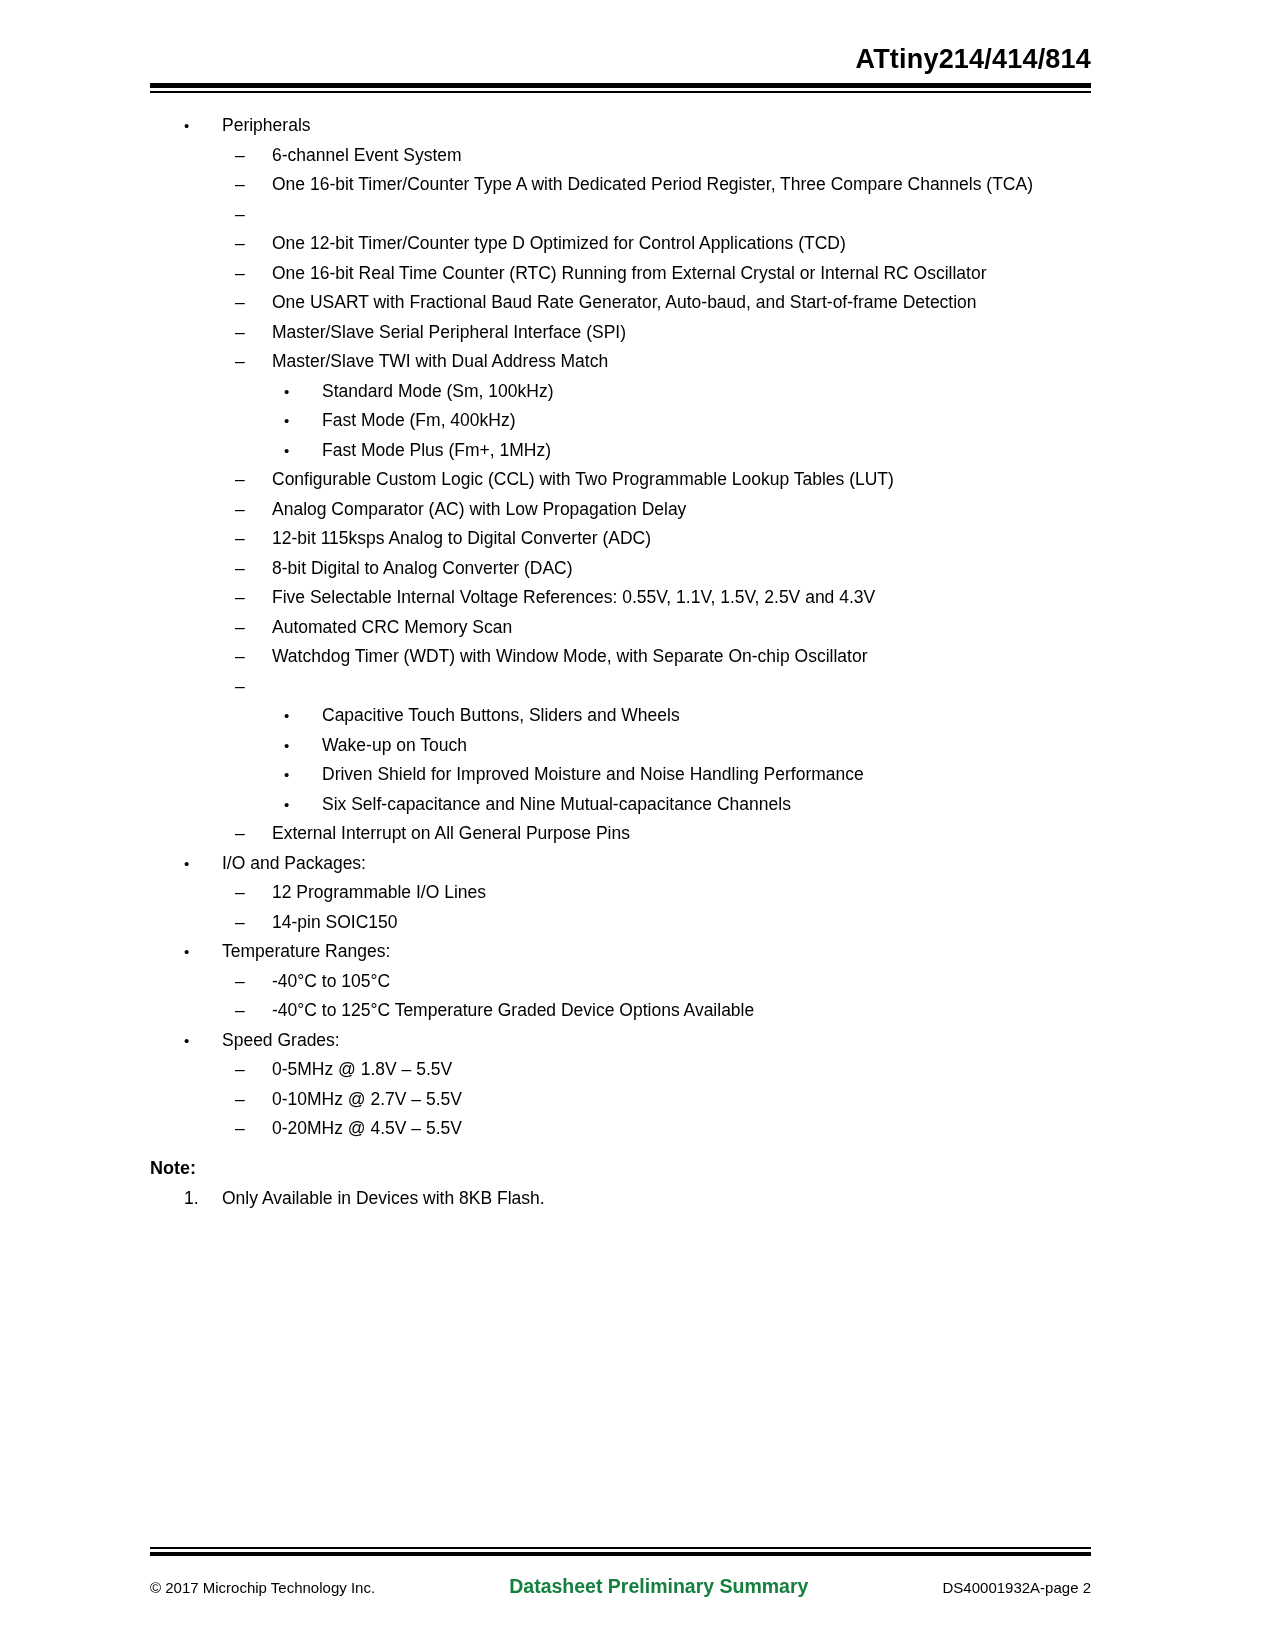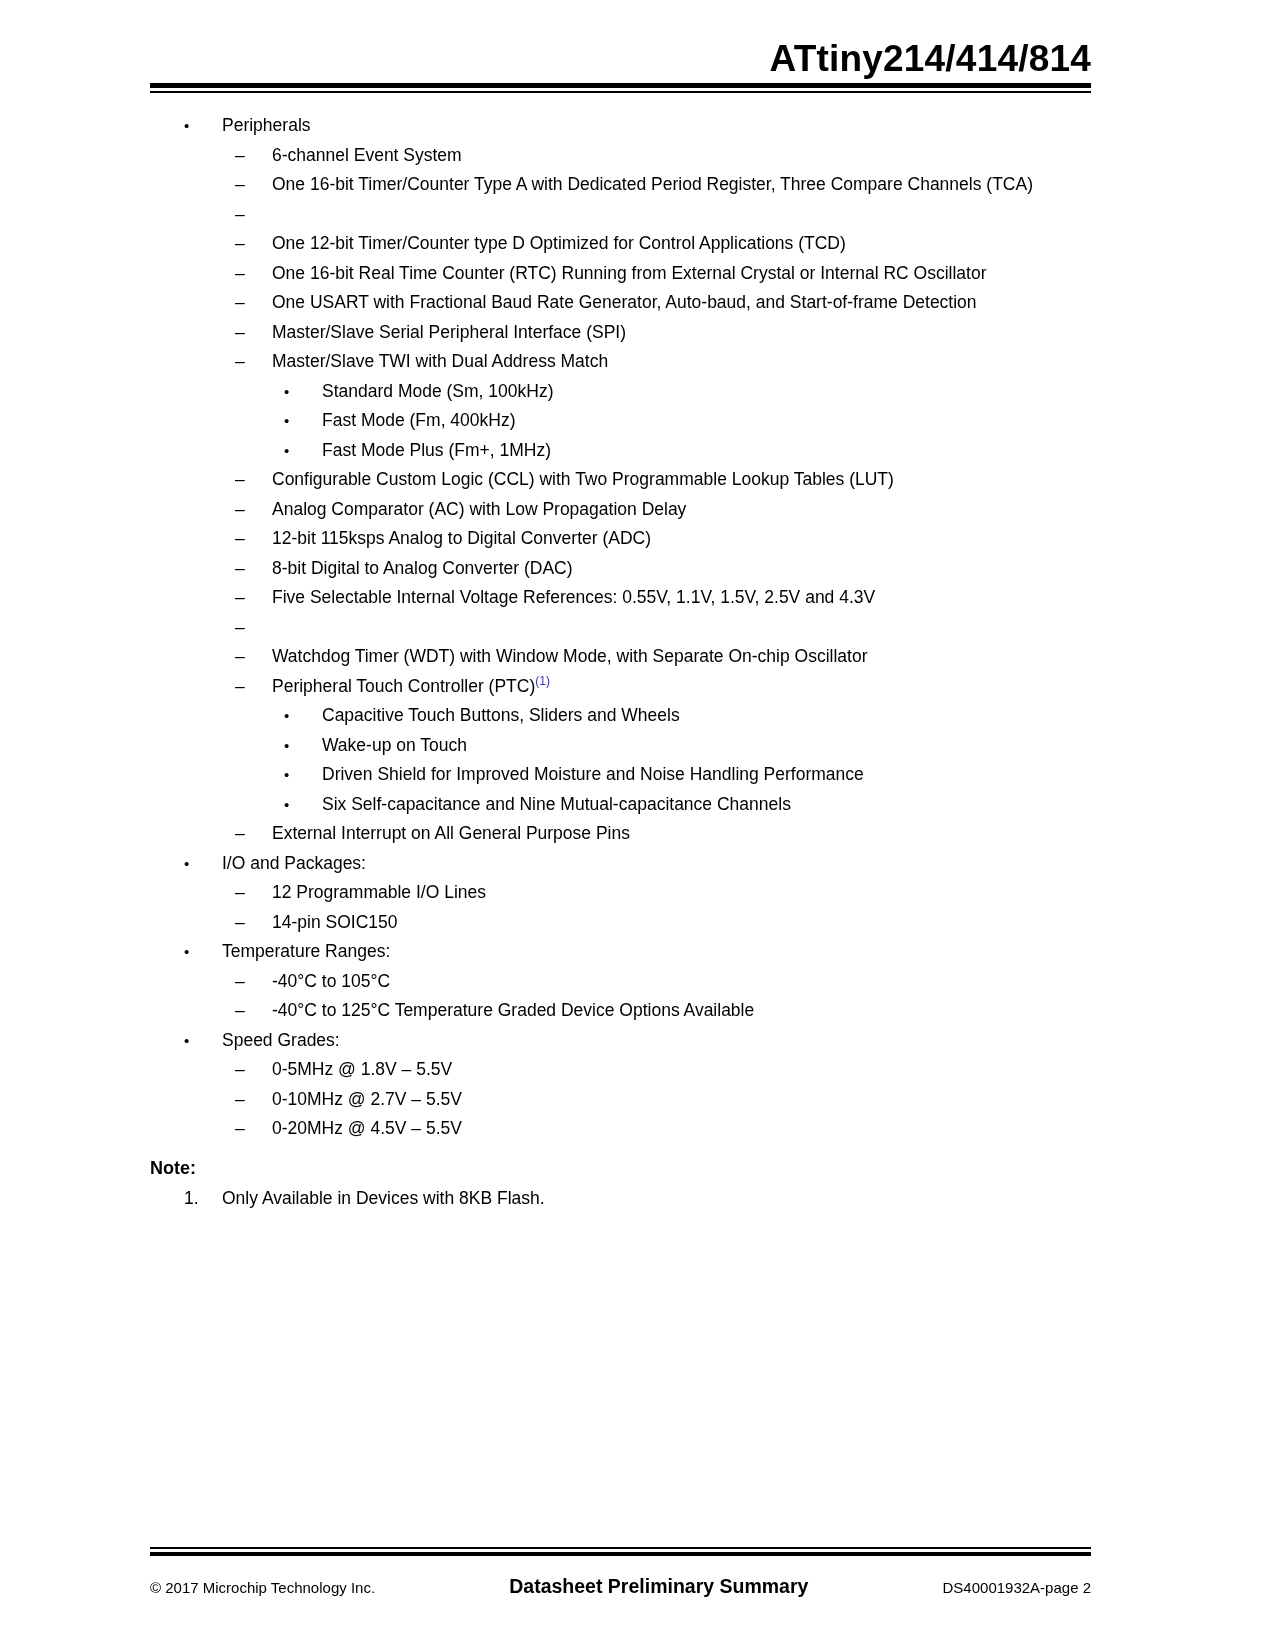--- a/index.html
+++ b/index.html
@@ -12,21 +12,21 @@
     color:#000;
     box-sizing:border-box;
     overflow:hidden;
   }
   
   .header {
     position:absolute; top:42px; left:150px; right:184px;
   }
   .doc-title {
     text-align:right;
-    font-size:37px;
+    font-size:27px;
     font-weight:bold;
     letter-spacing:0.2px;
     line-height:34px;
   }
   .rule-thick { height:5px; background:#000; margin-top:7px; }
   .rule-thin  { height:2px; background:#000; margin-top:3px; }
 
   
   .content {
     position:absolute; top:111px; left:150px; right:184px;
@@ -59,21 +59,21 @@
   .footer {
     position:absolute; left:150px; right:184px; top:1547px;
   }
   .footer .rule-a { height:2px; background:#000; }
   .footer .rule-b { height:4px; background:#000; margin-top:3px; }
   .footer-row {
     margin-top:9px;
     display:flex; align-items:baseline; justify-content:space-between;
   }
   .footer-left  { font-size:15px; }
-  .footer-center{ font-size:19.5px; font-weight:bold; color:#000000; }
+  .footer-center{ font-size:19.5px; font-weight:bold; color:#15803d; }
   .footer-right { font-size:15px;margin-top:14px; }
 </style>
 </head>
 <body>
 
 <div class="page">
 
   <div class="header">
     <div class="doc-title">ATtiny214/414/814</div>
     <div class="rule-thick"></div>
@@ -144,28 +144,28 @@
         <div class="row lvl2">
           <span class="marker">–</span>
           <span class="body"><span>8-bit Digital to Analog Converter (DAC)</span></span>
         </div>
         <div class="row lvl2">
           <span class="marker">–</span>
           <span class="body"><span>Five Selectable Internal Voltage References: 0.55V, 1.1V, 1.5V, 2.5V and 4.3V</span></span>
         </div>
         <div class="row lvl2">
           <span class="marker">–</span>
+          <span class="body"><span>Automated CRC Memory Scan</span></span>
         </div>
         <div class="row lvl2">
           <span class="marker">–</span>
           <span class="body"><span>Watchdog Timer (WDT) with Window Mode, with Separate On-chip Oscillator</span></span>
         </div>
         <div class="row lvl2">
           <span class="marker">–</span>
-          <span class="body"><span>Peripheral Touch Controller (PTC)</span><sup class="footnote" style="color: rgb(52, 52, 200);">(1)</sup></span>
         </div>
         <div class="row lvl3">
           <span class="marker">•</span>
           <span class="body"><span>Capacitive Touch Buttons, Sliders and Wheels</span></span>
         </div>
         <div class="row lvl3">
           <span class="marker">•</span>
           <span class="body"><span>Wake-up on Touch</span></span>
         </div>
         <div class="row lvl3">

